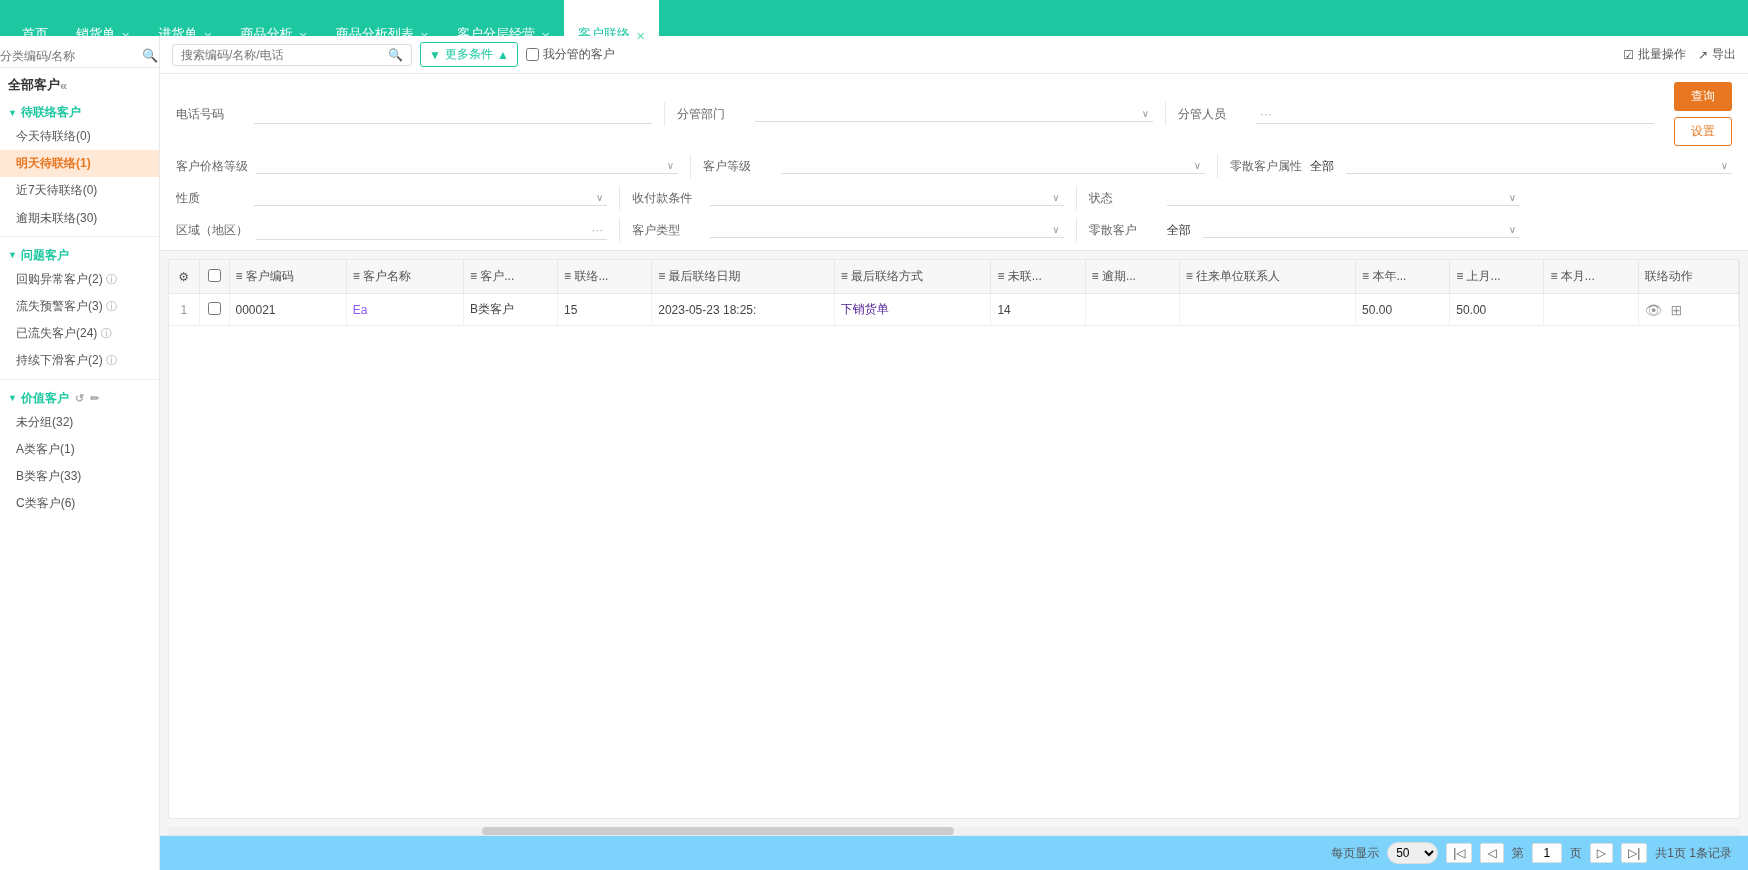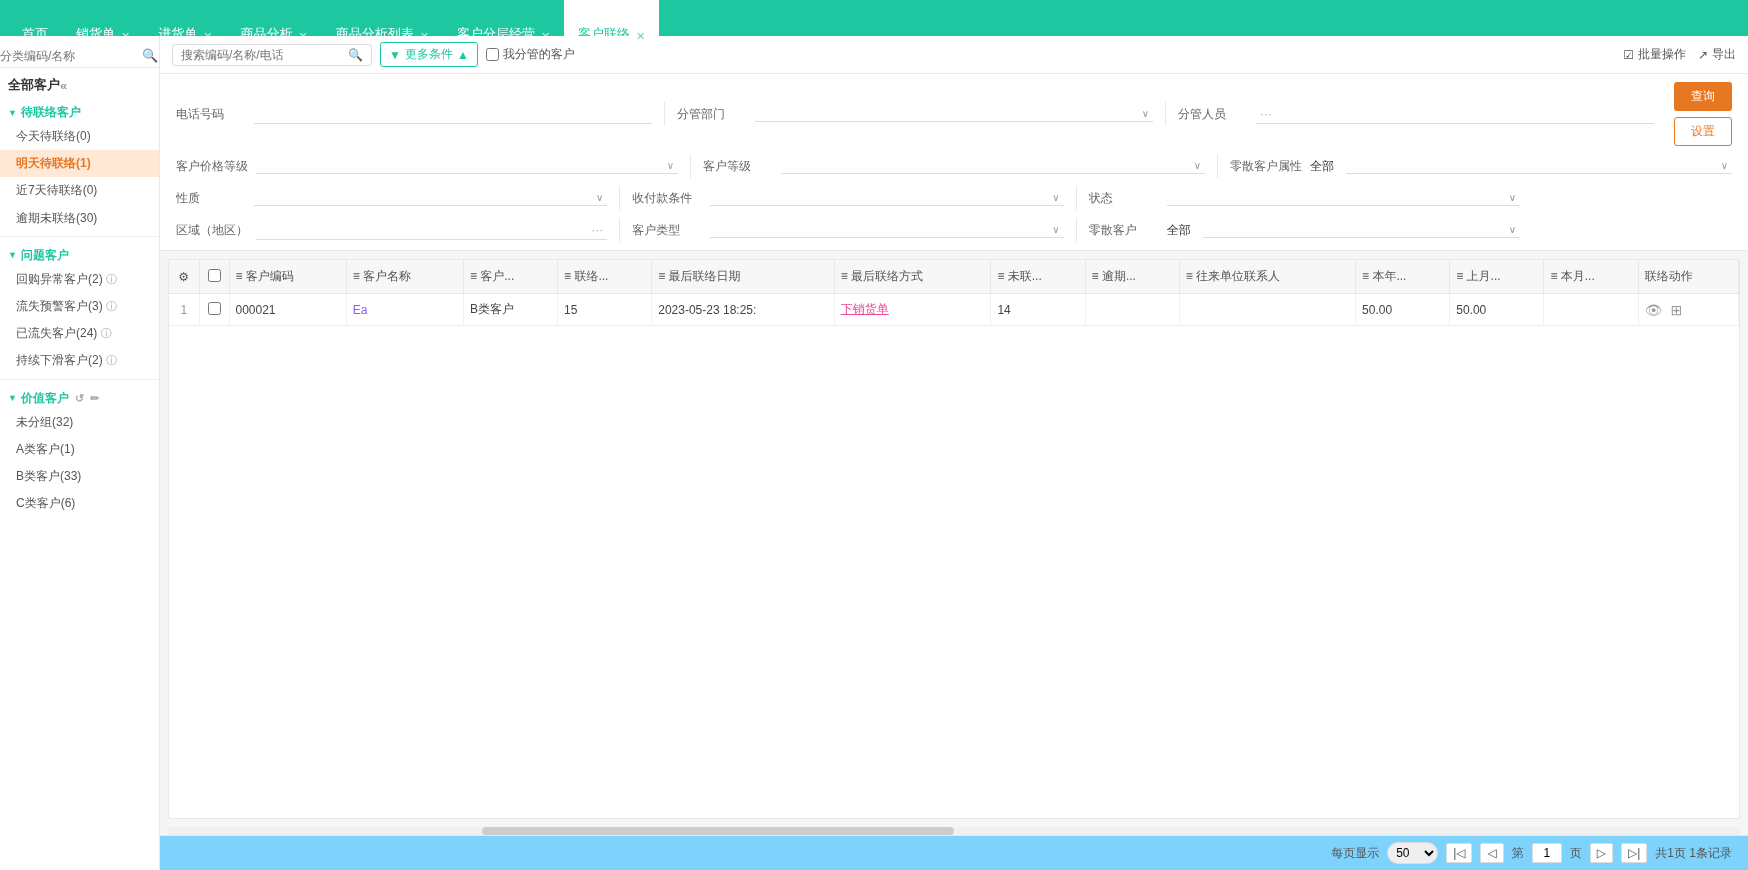--- a/index.html
+++ b/index.html
@@ -120,21 +120,21 @@
       align-items: center;
       gap: 8px;
       border-bottom: 1px solid #e8e8e8;
     }
     .toolbar-search {
       display: flex;
       align-items: center;
       border: 1px solid #ddd;
       border-radius: 3px;
       padding: 3px 8px;
-      width: 200px;
+      width: 240px;
       background: #fff;
     }
     .toolbar-search input {
       border: none;
       outline: none;
       font-size: 12px;
       flex: 1;
       color: #999;
     }
     .toolbar-search .search-icon { color: #1dc8a0; cursor: pointer; }
@@ -281,21 +281,21 @@
     }
     tbody tr {
       border-bottom: 1px solid #f0f0f0;
     }
     tbody td {
       padding: 7px 6px;
       color: #444;
       white-space: nowrap;
       border-right: 1px solid #f0f0f0;
     }
-    .link-text { color: #ec4899; cursor: pointer; text-decoration: underline; }
+    .link-text { color: #4c1d95; cursor: pointer; }
     .action-icons { display: flex; gap: 8px; }
     .action-icon { color: #999; cursor: pointer; font-size: 14px; }
 
     
     .footer {
       background: #7dd3fc;
       border-top: 1px solid #e8e8e8;
       padding: 6px 16px;
       display: flex;
       align-items: center;

